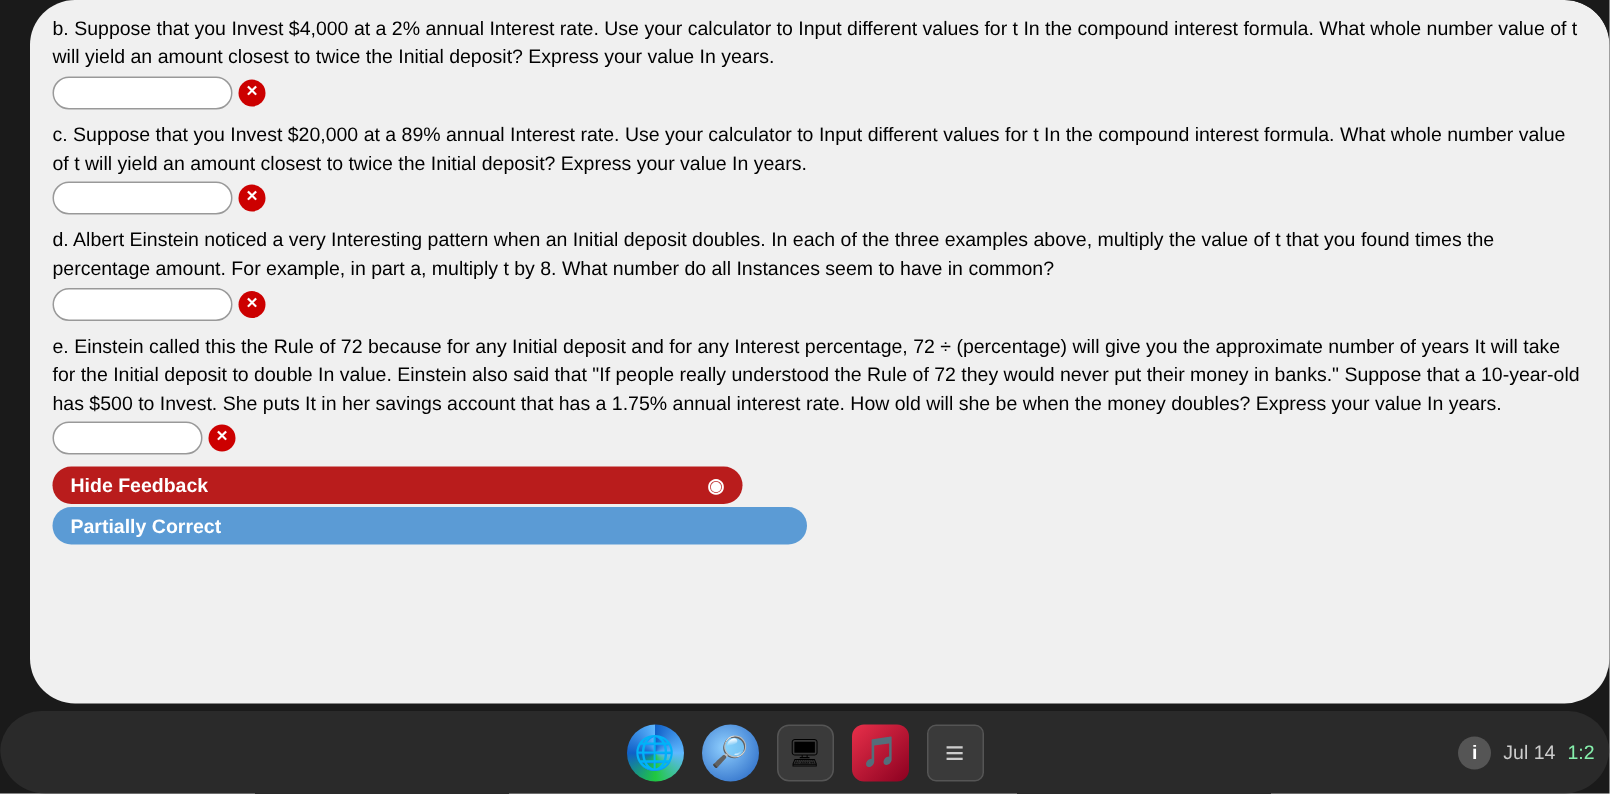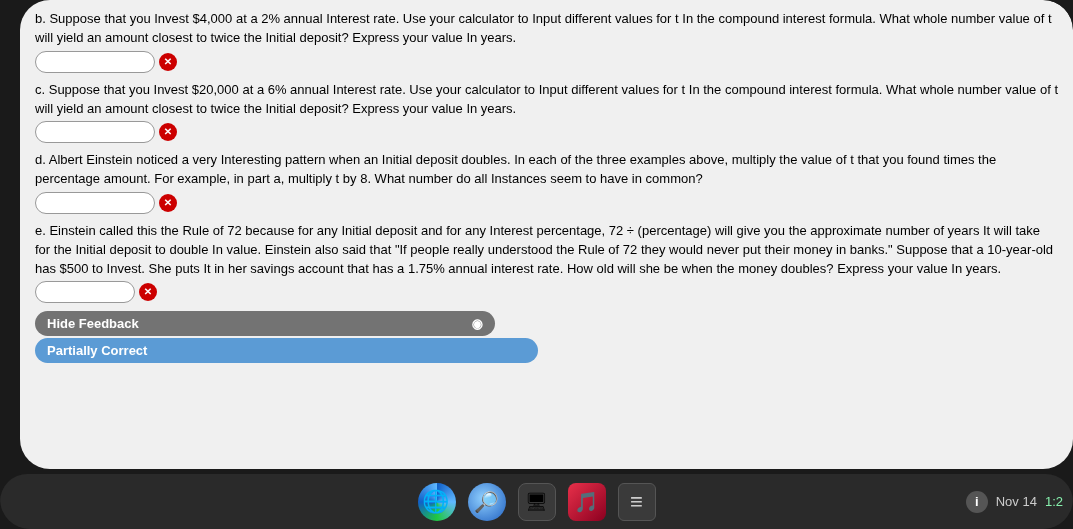--- a/index.html
+++ b/index.html
@@ -65,21 +65,21 @@
       color: white;
       font-size: 10px;
       font-weight: bold;
     }
 
     .feedback-section {
       margin-top: 8px;
     }
 
     .hide-feedback-btn {
-      background: #737373;
+      background: #b91c1c;
       color: white;
       border: none;
       padding: 5px 12px;
       font-size: 13px;
       font-weight: bold;
       cursor: pointer;
       display: flex;
       align-items: center;
       justify-content: space-between;
       width: 460px;
@@ -189,21 +189,21 @@
 
   <div class="question-block">
     <span class="question-text-inline">b. Suppose that you Invest $4,000 at a 2% annual Interest rate. Use your calculator to Input different values for t In the compound interest formula. What whole number value of t will yield an amount closest to twice the Initial deposit? Express your value In years.</span>
     <div class="input-row">
       <input type="text" class="text-input" style="">
       <span class="clear-btn"></span>
     </div>
   </div>
 
   <div class="question-block">
-    <span class="question-text-inline">c. Suppose that you Invest $20,000 at a 6% annual Interest rate. Use your calculator to Input different values for t In the compound interest formula. What whole number value of t will yield an amount closest to twice the Initial deposit? Express your value In years.</span>
+    <span class="question-text-inline">c. Suppose that you Invest $20,000 at a 89% annual Interest rate. Use your calculator to Input different values for t In the compound interest formula. What whole number value of t will yield an amount closest to twice the Initial deposit? Express your value In years.</span>
     <div class="input-row">
       <input type="text" class="text-input" style="">
       <span class="clear-btn"></span>
     </div>
   </div>
 
   <div class="question-block">
     <span class="question-text-inline">d. Albert Einstein noticed a very Interesting pattern when an Initial deposit doubles. In each of the three examples above, multiply the value of t that you found times the percentage amount. For example, in part a, multiply t by 8. What number do all Instances seem to have in common?</span>
     <div class="input-row">
       <input type="text" class="text-input" style="">
@@ -249,16 +249,16 @@
     </div>
     <div class="taskbar-icon" style="background: #3a3a3a; border-radius:6px; border:1px solid #555; color:#ccc; font-size:22px;">
       <span>≡</span>
     </div>
   </div>
 
   <div class="taskbar-right">
     <div class="info-circle">
       <span>i</span>
     </div>
-    <span class="date-text">Nov 14</span>
+    <span class="date-text">Jul 14</span>
     <span class="time-text">1:2</span>
   </div>
 </div>
 
 </body></html>

